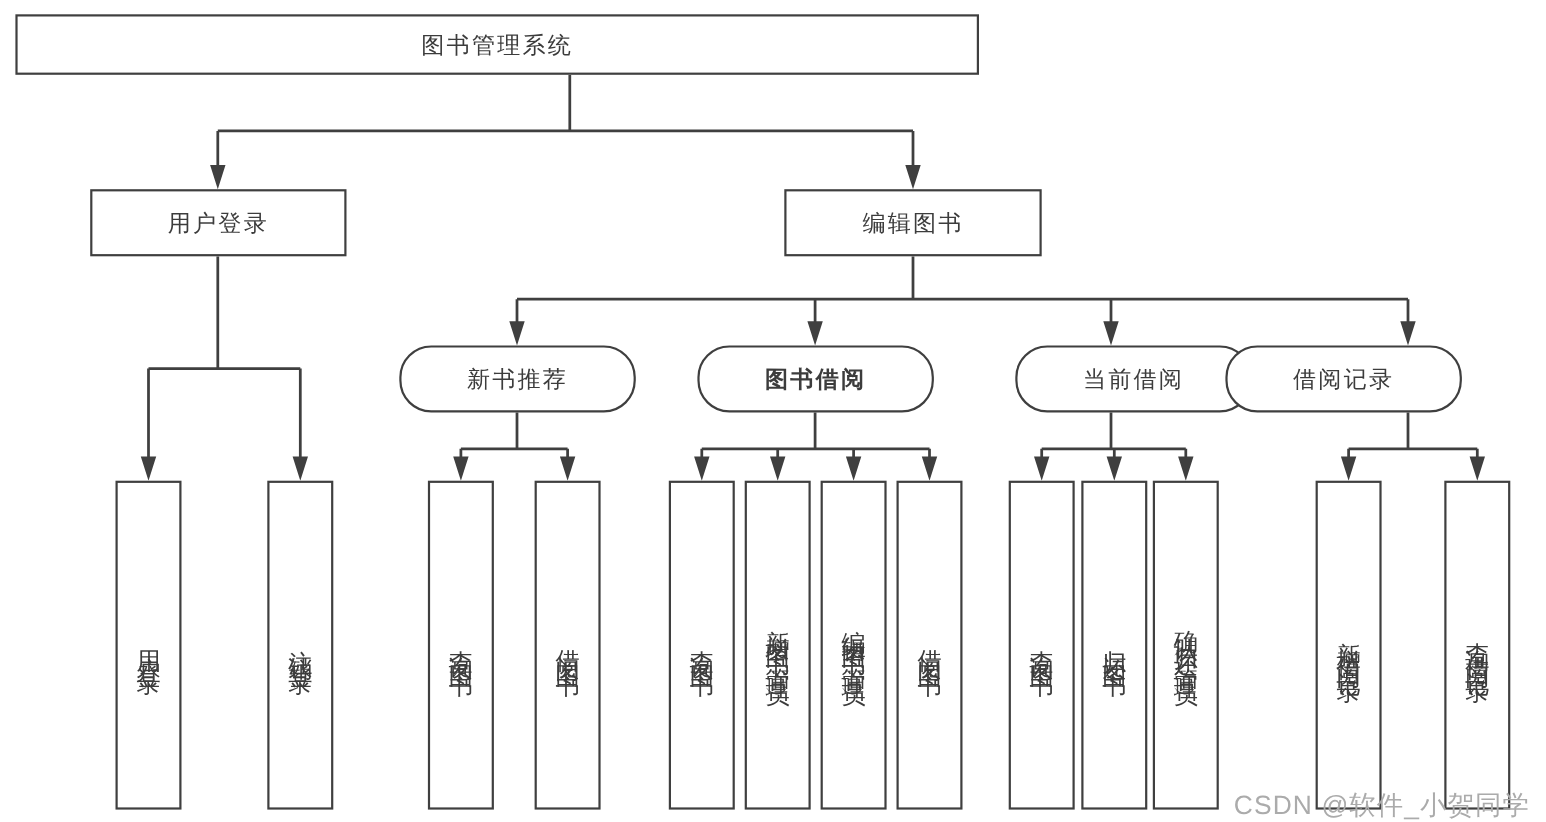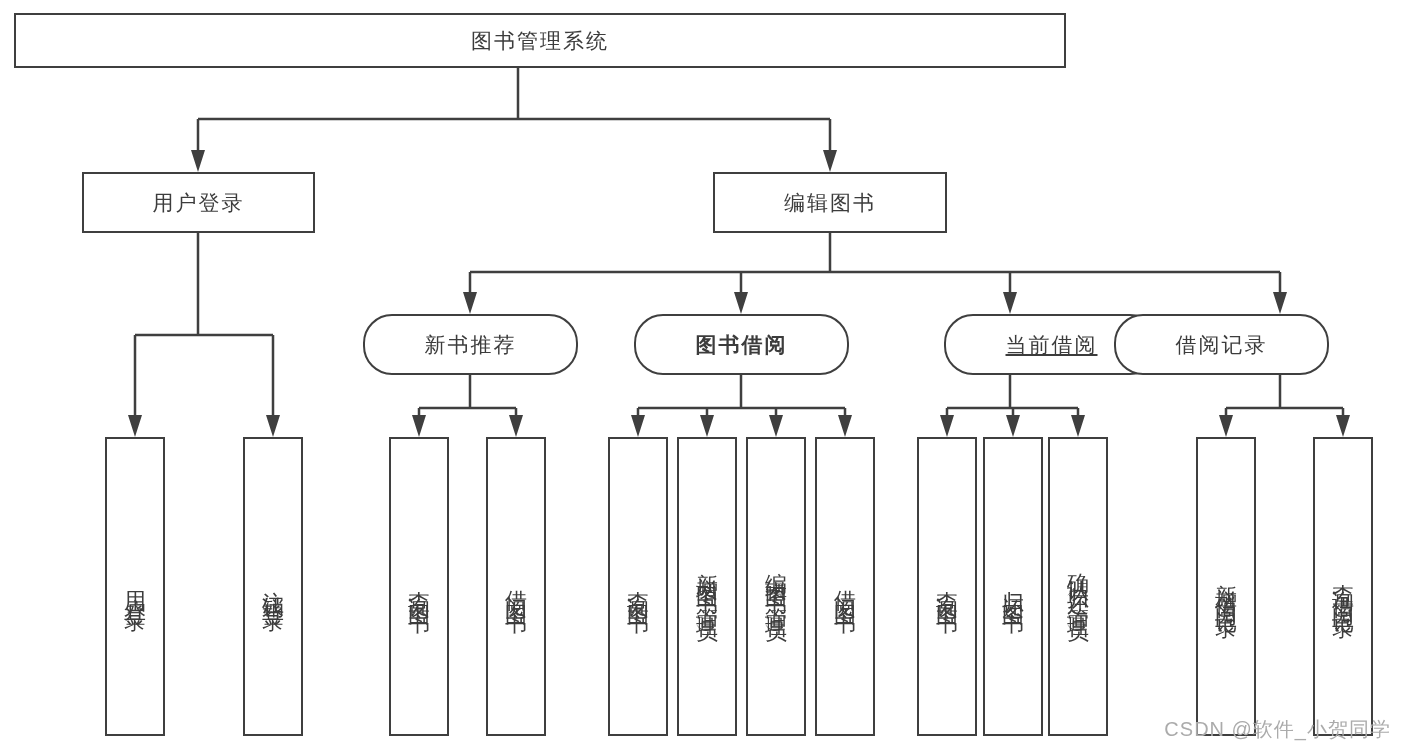--- a/index.html
+++ b/index.html
@@ -29,41 +29,41 @@
     position: absolute;
     box-sizing: border-box;
     background: #ffffff;
     border: 2.5px solid #3f3f3f;
     display: flex;
     align-items: center;
     justify-content: center;
     color: #3c3c3c;
   }
   .h-label { font-size: 21px; letter-spacing: 2px; white-space: nowrap; }
-  .root-box  { left: 14px;  top: 13px;  width: 1052px; height: 55px; }
+  .root-box  { left: 14px;  top: 13px;  width: 876px; height: 55px; }
   .lvl2-box  { top: 172px; height: 61px; }
   .lvl3-box  { top: 314px; height: 61px; width: 215px; border-radius: 29px; }
   .leaf {
     top: 437px;
     width: 60px;
     height: 299px;
   }
   .leaf .vtext {
     writing-mode: vertical-rl;
     text-orientation: mixed;
     font-size: 22px;
     letter-spacing: 7px;
     line-height: 1;
     white-space: nowrap;
   }
   .watermark {
     position: absolute;
     right: 14px;
     top: 716px;
-    font-size: 20px;
+    font-size: 24px;
     color: #ababab;
     letter-spacing: 1px;
     white-space: nowrap;
   }
 </style>
 </head>
 <body>
 
 <div class="canvas">
 
@@ -84,21 +84,21 @@
              M1219 415 h14 l-7 22 z  M1336 415 h14 l-7 22 z"></path>
   </svg>
 
   <div class="box root-box h-label">图书管理系统</div>
 
   <div class="box lvl2-box h-label" style="left:82px; width:233px;">用户登录</div>
   <div class="box lvl2-box h-label" style="left:713px; width:234px;">编辑图书</div>
 
   <div class="box lvl3-box h-label" style="left:363px;">新书推荐</div>
   <div class="box lvl3-box h-label" style="left:634px;font-weight:bold;">图书借阅</div>
-  <div class="box lvl3-box h-label" style="left:944px;text-decoration:underline;">当前借阅</div>
+  <div class="box lvl3-box h-label" style="left:923px;">当前借阅</div>
   <div class="box lvl3-box h-label" style="left:1114px;text-align:right;">借阅记录</div>
 
   <div class="box leaf" style="left:105px;">
     <span class="vtext">用户登录</span>
   </div>
   <div class="box leaf" style="left:243px;">
     <span class="vtext">注销登录</span>
   </div>
 
   <div class="box leaf" style="left:389px;">

